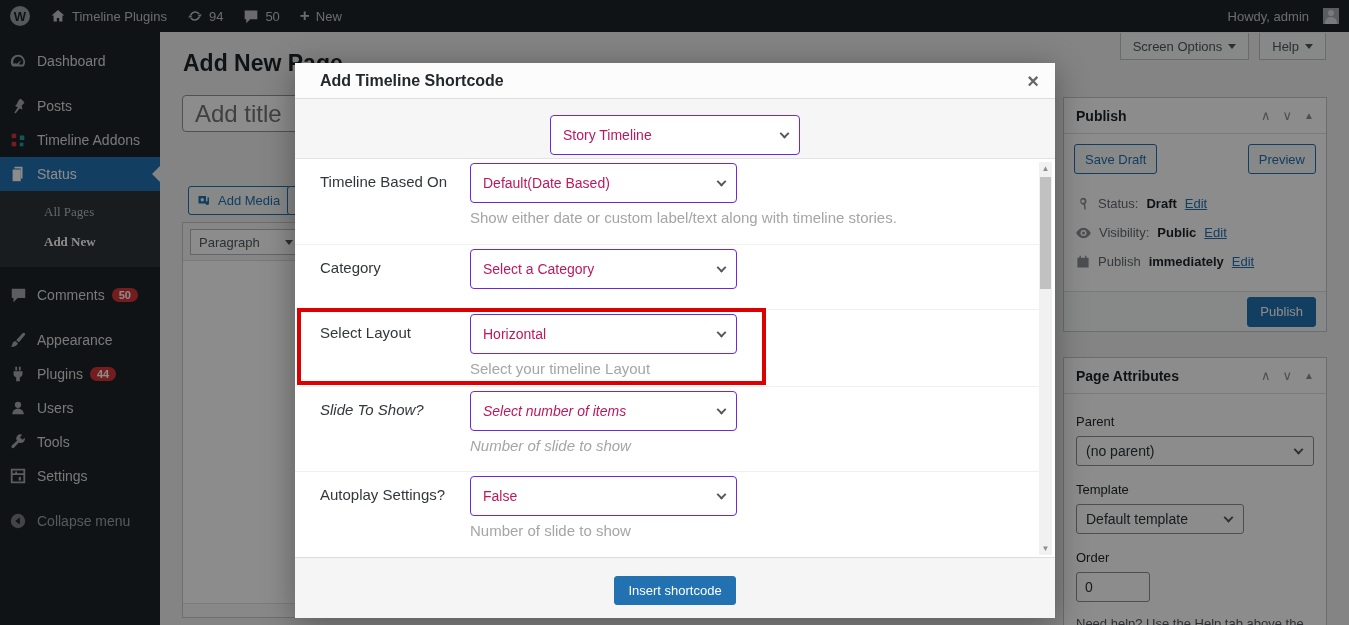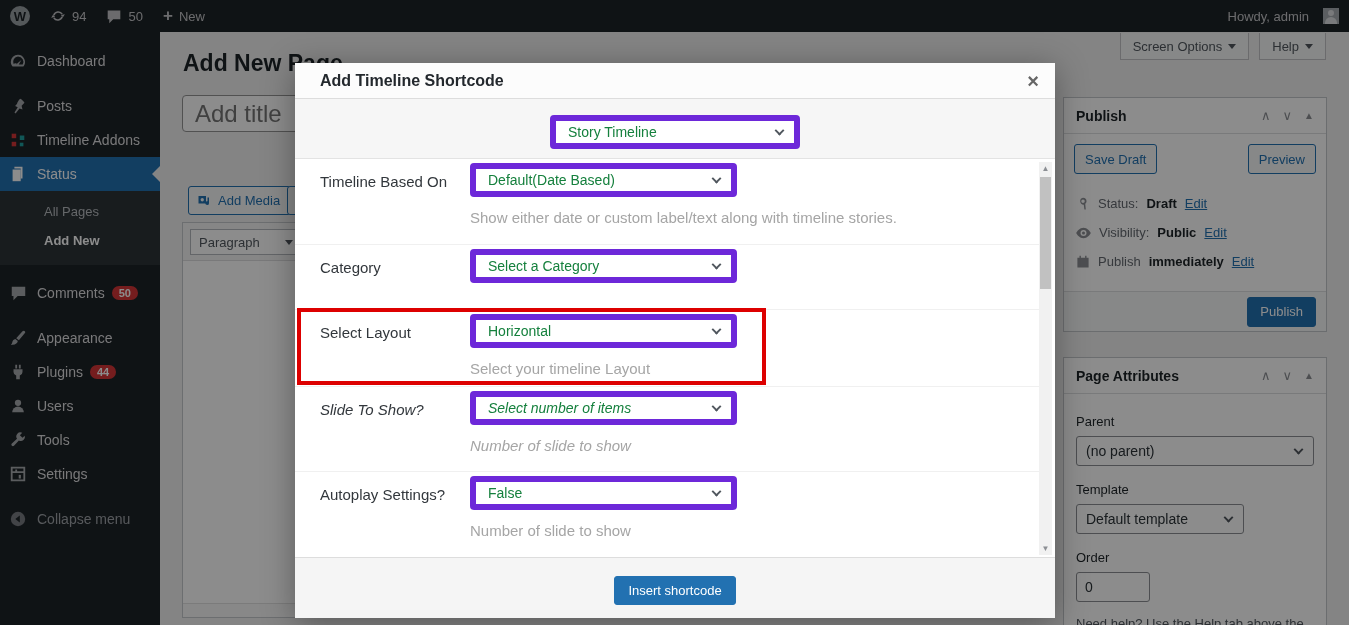--- a/index.html
+++ b/index.html
@@ -15,21 +15,21 @@
   .avatar { width:16px; height:16px; background:#a7acb1; position:relative; overflow:hidden; margin-left:8px; }
   .avatar::before { content:""; position:absolute; left:5px; top:2px; width:6px; height:6px; border-radius:50%; background:#dcdfe2; }
   .avatar::after { content:""; position:absolute; left:2px; top:9px; width:12px; height:9px; border-radius:6px 6px 0 0; background:#dcdfe2; }
 
   
   .sidebar { position:absolute; left:0; top:32px; width:160px; height:593px; background:#1d2327; z-index:5; color:#dcdcde; font-size:14px; }
   .menu-item { display:flex; align-items:center; height:34px; padding-left:8px; cursor:pointer; position:relative; }
   .menu-item .mi-icon { width:20px; height:20px; margin-right:9px; flex:0 0 20px; display:flex; align-items:center; justify-content:center; }
   .menu-item.active { background:#2271b1; color:#fff; }
   .menu-item.active::after { content:""; position:absolute; right:0; top:50%; margin-top:-8px; border:8px solid transparent; border-right-color:#f0f0f1; }
-  .submenu { background:#2c3338; padding:6px 0 10px; }
+  .submenu { background:#2c3338; padding:6px 0 10px;font-family:Liberation Serif, serif; }
   .submenu .sub-item { display:block; padding:7px 0 7px 44px; color:#b8bcc0; font-size:13px; cursor:pointer; }
   .submenu .sub-item.current { color:#fff; font-weight:bold; }
   .badge { background:#d63638; color:#fff; font-size:11px; border-radius:9px; padding:1px 7px; margin-left:7px; font-weight:bold; }
   .spacer8 { height:11px; }
   .collapse-label { color:#9ea3a8; }
 
   
   .content { position:absolute; left:160px; top:32px; right:0; bottom:0; }
   .page-title { position:absolute; left:23px; top:18px; font-size:23px; color:#1d2327; }
   .title-input { position:absolute; left:22px; top:63px; width:640px; height:37px; border:1px solid #949494; border-radius:4px; background:#fff; font-size:24px; color:#72777c; padding:0 12px; font-family:"Liberation Sans",sans-serif; }
@@ -68,21 +68,21 @@
   .order-input { width:74px; height:30px; border:1px solid #8c8f94; border-radius:3px; padding:0 8px; font-size:14px; color:#2c3338; font-family:"Liberation Sans",sans-serif; }
   .need-help { margin-top:14px; color:#50575e; font-size:13px; }
 
   
   .dim { position:absolute; inset:0; background:rgba(0,0,0,0.45); z-index:40; }
   .modal { position:absolute; left:295px; top:63px; width:760px; height:555px; background:#fff; z-index:60; box-shadow:0 5px 30px rgba(0,0,0,.35); font-size:14px; }
   .m-head { height:36px; border-bottom:1px solid #ddd; display:flex; align-items:center; padding:0 16px 0 25px; background:#fcfcfc; }
   .m-title { font-size:16px; font-weight:bold; color:#23282d; }
   .m-close { margin-left:auto; font-size:20px; color:#666; font-weight:bold; cursor:pointer; line-height:1; }
   .m-grayband { height:60px; background:#f6f6f6; border-bottom:1px solid #e3e3e3; position:relative; }
-  .msel { position:absolute; background:#fff; border:6px solid #6d28d9; border-radius:4px; height:34px; display:flex; align-items:center; padding:0 30px 0 12px; color:#15803d; font-size:14px; cursor:pointer; }
+  .msel { position:absolute; background:#fff; border:1px solid #6d28d9; border-radius:4px; height:40px; display:flex; align-items:center; padding:0 30px 0 12px; color:#be185d; font-size:14px; cursor:pointer; }
   .type-sel { left:255px; top:16px; width:250px; }
   .m-row { position:absolute; left:0; width:744px; border-bottom:1px solid #f0f0f0; }
   .m-label { position:absolute; left:25px; top:14px; width:145px; font-size:15px; color:#32373c; }
   .row-sel { left:175px; top:4px; width:267px; }
   .m-help { position:absolute; left:175px; top:50px; font-size:15px; color:#a5a5a5; }
   .annotation { position:absolute; left:2px; top:245px; width:469px; height:77px; border:4px solid #dd0000; z-index:5; pointer-events:none; }
   .m-scroll { position:absolute; right:3px; top:99px; width:13px; height:393px; background:#f1f1f1; }
   .m-thumb { position:absolute; left:1px; top:15px; width:11px; height:112px; background:#c1c1c1; cursor:pointer; }
   .sc-arrow { position:absolute; left:0; width:13px; height:13px; color:#8c8f94; font-size:8px; display:flex; align-items:center; justify-content:center; cursor:pointer; }
   .m-foot { position:absolute; left:0; bottom:0; width:760px; height:61px; background:#f5f5f5; border-top:1px solid #ddd; display:flex; align-items:flex-start; justify-content:center; }
@@ -91,20 +91,28 @@
   svg { display:block; }
 </style>
 </head>
 <body>
 
 <div class="stage">
 
   <div class="adminbar">
     <div class="ab-item">
       <span class="wplogo">W</span>
+    </div>
+    <div class="ab-item">
+      <span>
+        <svg width="16" height="16" viewBox="0 0 20 20">
+            <path fill="#c3c4c7" d="M10 2.5l8 7h-2.5V17h-4v-4.5h-3V17h-4V9.5H2z"></path>
+          </svg>
+      </span>
+      <span>Timeline Plugins</span>
     </div>
     <div class="ab-item">
       <span>
         <svg width="16" height="16" viewBox="0 0 20 20">
             <path fill="none" stroke="#c3c4c7" stroke-width="2" d="M4.8 12.3a5.8 5.8 0 0 0 10.4-1.3M15.2 7.7A5.8 5.8 0 0 0 4.8 9"></path>
             <path fill="#c3c4c7" d="M13.6 8.6l5-.9-2.4 4zM6.4 11.4l-5 .9 2.4-4z"></path>
           </svg>
       </span>
       <span>94</span>
     </div>

